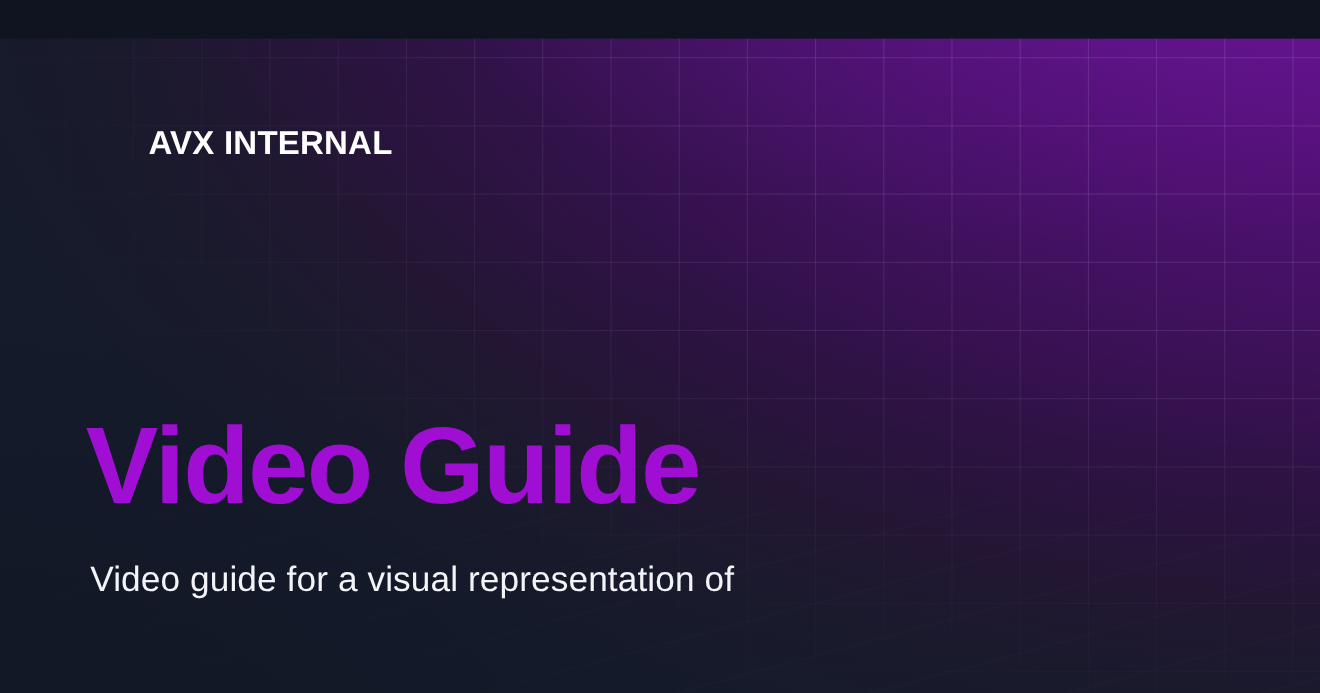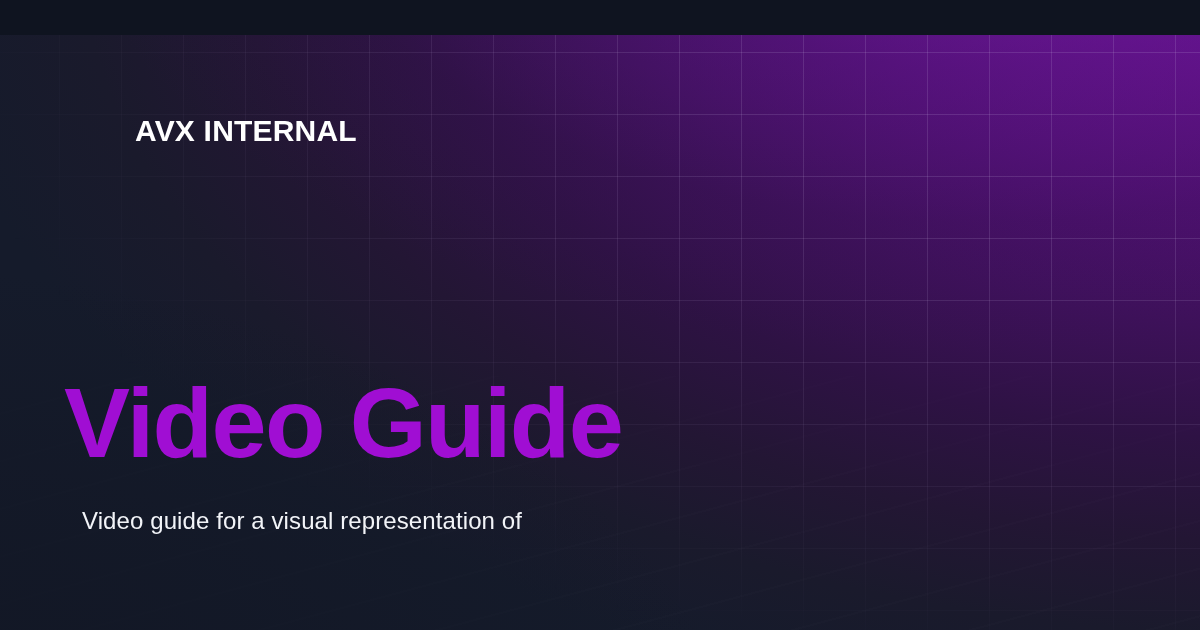--- a/index.html
+++ b/index.html
@@ -134,36 +134,36 @@
     font-size:30px;
     font-weight:700;
     letter-spacing:0.2px;
     color:#ffffff;
     line-height:1.1;
     white-space:nowrap;
   }
 
   .headline {
     position:absolute;
-    left:64px;
+    left:78px;
     top:338px;
     font-size:99px;
     font-weight:700;
     letter-spacing:-1.6px;
     line-height:1.0;
     color:#a00ed3;
     white-space:nowrap;
   }
 
   .subhead {
     position:absolute;
     left:82px;
     top:470px;
     width:730px;
-    font-size:24px;
+    font-size:32px;
     font-weight:400;
     line-height:1.32;
     color:#f2f4f8;
     letter-spacing:0.1px;
   }
   .subhead .line { display:block; }
 </style>
 </head>
 <body>
 

